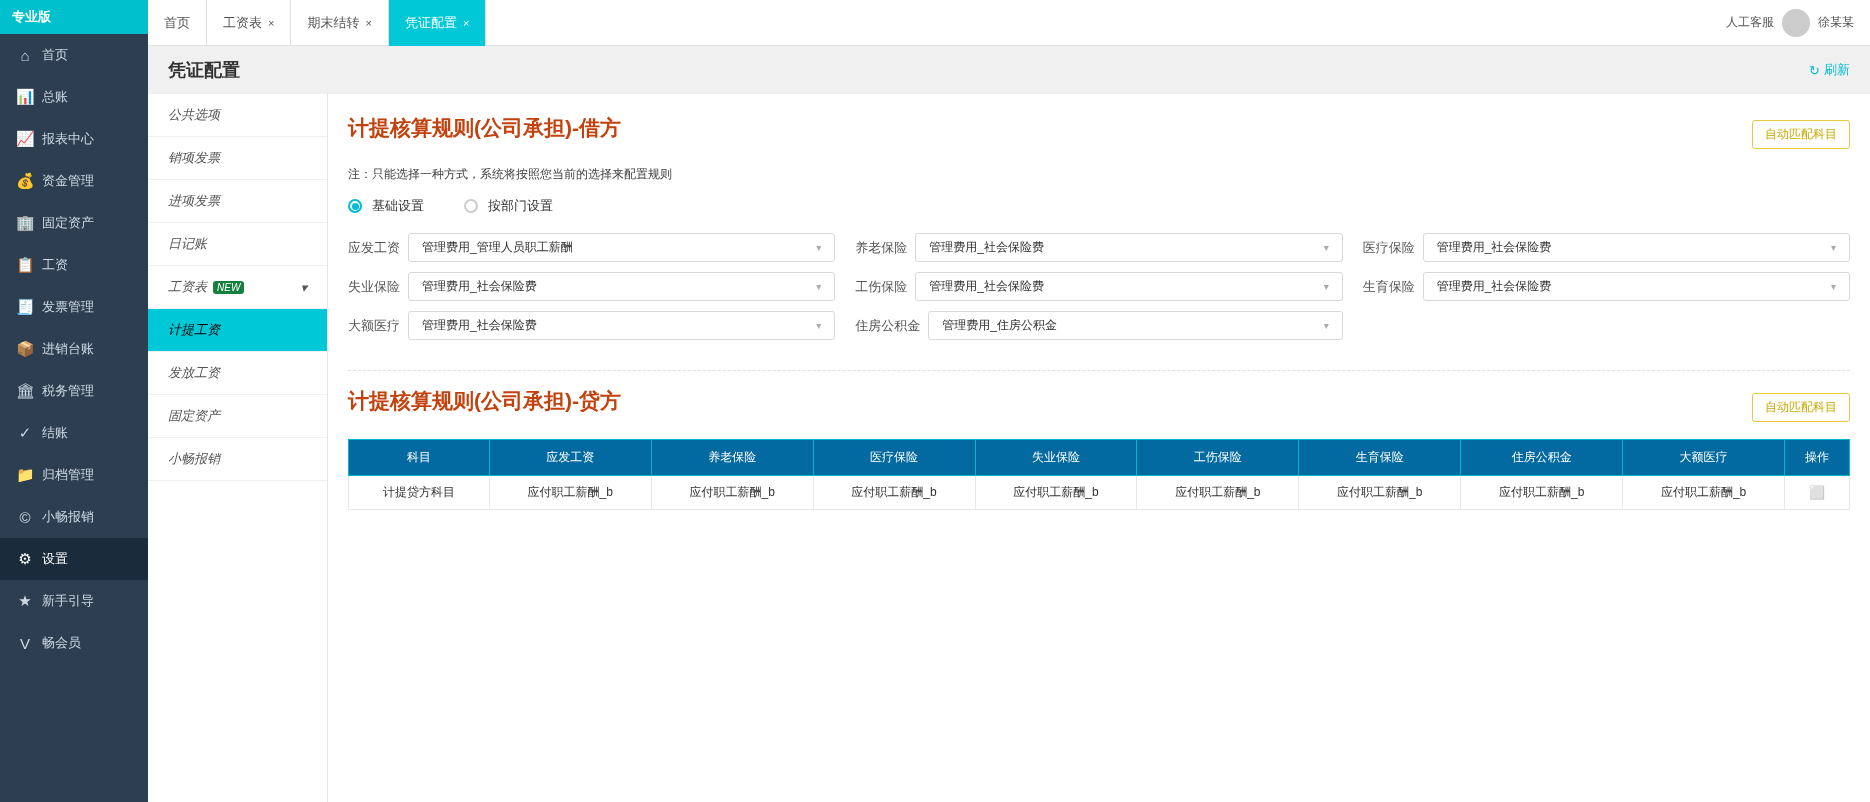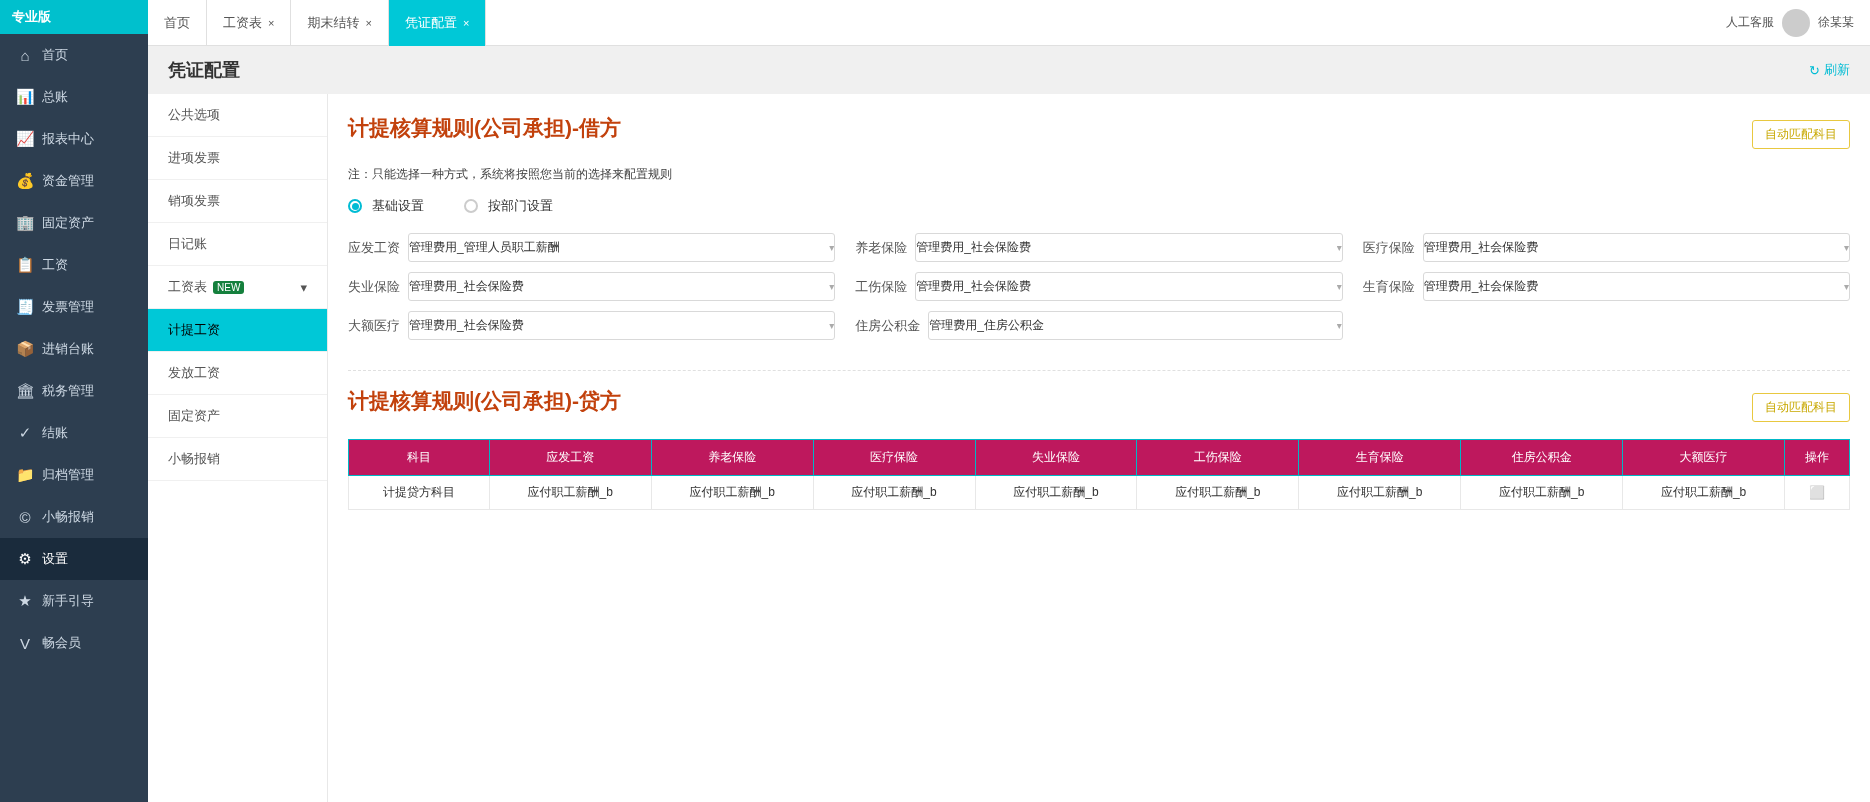--- a/index.html
+++ b/index.html
@@ -25,21 +25,21 @@
     
     .page-header { background: #f0f0f0; padding: 12px 20px; display: flex; align-items: center; justify-content: space-between; flex-shrink: 0; }
     .page-title { font-size: 18px; font-weight: bold; color: #333; }
     .refresh-btn { color: #00bcd4; font-size: 13px; cursor: pointer; display: flex; align-items: center; gap: 4px; }
 
     
     .content-area { display: flex; flex: 1; overflow: hidden; }
 
     
     .left-menu { width: 180px; background: white; border-right: 1px solid #e8e8e8; flex-shrink: 0; overflow-y: auto; }
-    .left-menu-item { padding: 12px 20px; font-size: 13px; color: #555; cursor: pointer; border-bottom: 1px solid #f0f0f0; display: flex; align-items: center; justify-content: space-between; }
+    .left-menu-item { padding: 12px 20px; font-size: 13px; color: #555; cursor: pointer; border-bottom: 1px solid #f0f0f0; display: flex; align-items: center; justify-content: space-between; font-style: italic; }
     .left-menu-item.active { background: #00c8d7; color: #000000; }
     .new-badge { background: #15803d; color: white; font-size: 10px; padding: 1px 4px; border-radius: 3px; }
 
     
     .right-content { flex: 1; overflow-y: auto; padding: 20px; background: white; }
 
     
     .section { margin-bottom: 30px; }
     .section-title { font-size: 21px; font-weight: bold; color: #c2410c; margin-bottom: 12px; }
     .section-note { color: #404040; font-size: 12px; margin-bottom: 14px; }
@@ -48,32 +48,32 @@
     .radio-group { display: flex; gap: 40px; margin-bottom: 18px; align-items: center; }
     .radio-item { display: flex; align-items: center; gap: 10px; cursor: pointer; font-size: 13px; color: #333; }
     .radio-circle { width: 14px; height: 14px; border-radius: 50%; border: 2px solid #ccc; display: flex; align-items: center; justify-content: center; }
     .radio-circle.checked { border-color: #00bcd4; }
     .radio-circle.checked::after { content: ''; width: 7px; height: 7px; background: #00bcd4; border-radius: 50%; }
 
     
     .form-grid { display: grid; grid-template-columns: repeat(3, 1fr); gap: 14px 20px; margin-bottom: 10px; }
     .form-item { display: flex; align-items: center; gap: 8px; }
     .form-label { font-size: 13px; color: #555; white-space: nowrap; min-width: 52px; }
-    .form-select { flex: 1; border: 1px solid #d9d9d9; border-radius: 3px; padding: 5px 0; font-size: 12px; color: #333; background: white; display: flex; align-items: center; justify-content: space-between; cursor: pointer; min-width: 0; }
+    .form-select { flex: 1; border: 1px solid #d9d9d9; border-radius: 3px; padding: 5px 13px; font-size: 12px; color: #333; background: white; display: flex; align-items: center; justify-content: space-between; cursor: pointer; min-width: 0; }
     .form-select span { overflow: hidden; text-overflow: ellipsis; white-space: nowrap; }
     .select-arrow { color: #aaa; font-size: 10px; flex-shrink: 0; }
 
     
     .auto-match-btn { background: white; border: 1px solid #e8c840; color: #c8a800; padding: 5px 12px; border-radius: 3px; cursor: pointer; font-size: 12px; float: right; }
 
     .section-header { display: flex; align-items: center; justify-content: space-between; margin-bottom: 12px; }
 
     
     .data-table { width: 100%; border-collapse: collapse; font-size: 12px; }
-    .data-table th { background: #be185d; color: white; padding: 9px 8px; text-align: center; border: 1px solid #00b8c7; font-weight: normal; }
+    .data-table th { background: #0369a1; color: white; padding: 9px 8px; text-align: center; border: 1px solid #00b8c7; font-weight: normal; }
     .data-table td { padding: 8px; text-align: center; border: 1px solid #e8e8e8; color: #333; }
     .data-table tr:nth-child(even) td { background: #fafafa; }
 
     .divider { border: none; border-top: 1px dashed #e0e0e0; margin: 16px 0; }
 
     .edit-icon { color: #aaa; cursor: pointer; font-size: 13px; }
   </style>
 </head>
 <body>
 
@@ -176,24 +176,24 @@
     </div>
   </div>
 
   <div class="content-area">
 
     <div class="left-menu">
       <div class="left-menu-item">
         <span>公共选项</span>
       </div>
       <div class="left-menu-item">
+        <span>销项发票</span>
+      </div>
+      <div class="left-menu-item">
         <span>进项发票</span>
-      </div>
-      <div class="left-menu-item">
-        <span>销项发票</span>
       </div>
       <div class="left-menu-item">
         <span>日记账</span>
       </div>
       <div class="left-menu-item" style="display:flex;justify-content:space-between;align-items:center;">
         <span style="display:flex;gap:6px;align-items:center;">
           <span>工资表</span>
           <span class="new-badge">NEW</span>
         </span>
         <span>▾</span>

